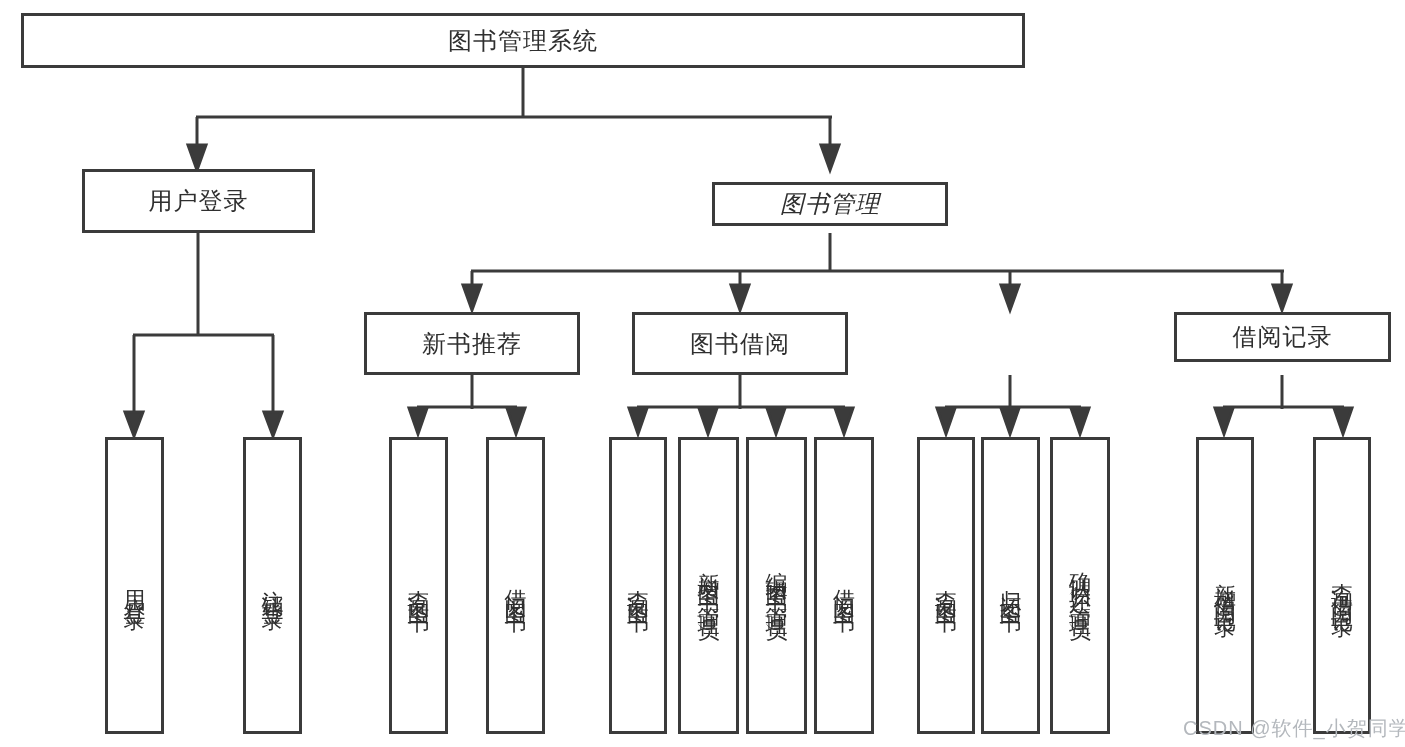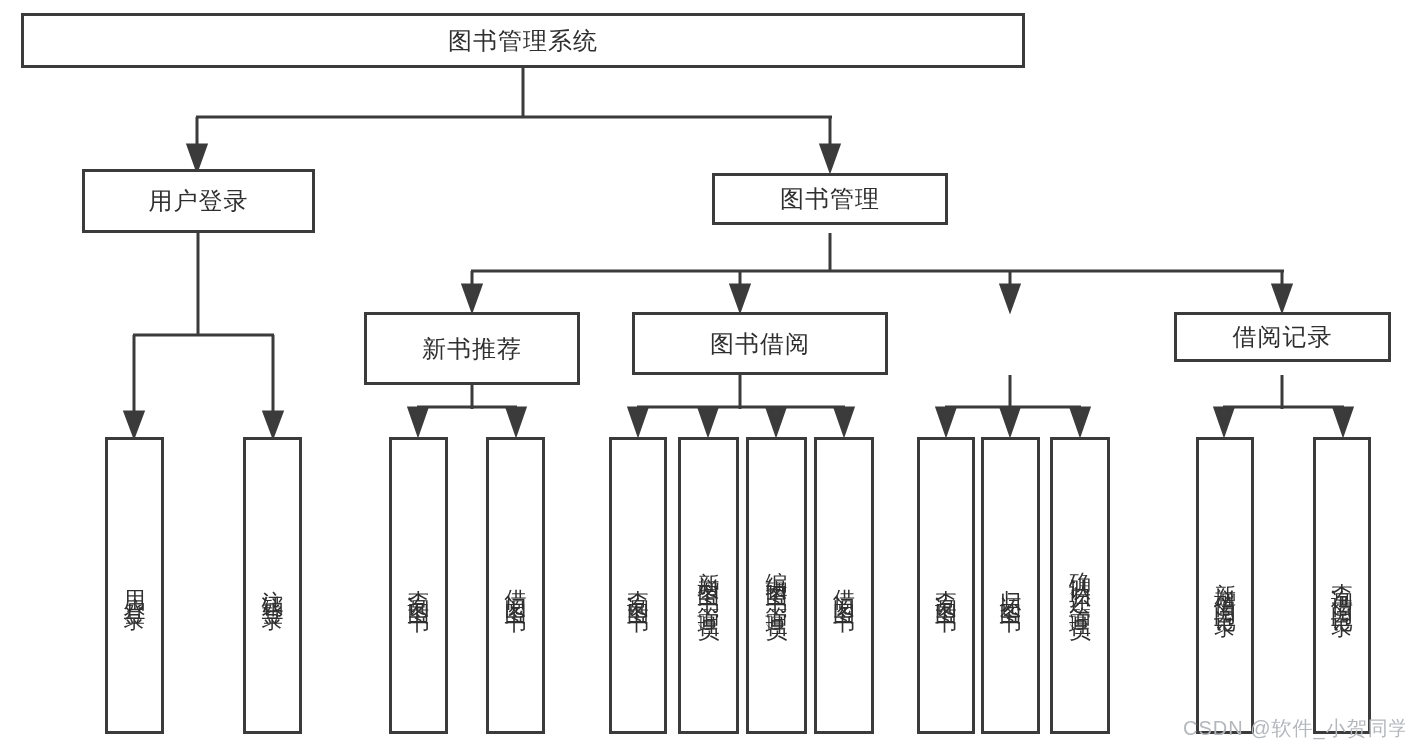--- a/index.html
+++ b/index.html
@@ -110,24 +110,24 @@
       <line x1="1282" y1="375" x2="1282" y2="409"></line>
       <line x1="1223" y1="407" x2="1344" y2="407"></line>
       <polygon points="1215,408 1233,408 1224,434"></polygon>
       <polygon points="1334,408 1352,408 1343,434"></polygon>
     </g>
   </svg>
 
   <div class="node" style="left:21px;top:13px;width:1004px;height:55px;">图书管理系统</div>
 
   <div class="node" style="left:82px;top:169px;width:233px;height:64px;">用户登录</div>
-  <div class="node" style="left:712px;top:173px;width:236px;height:52px;">图书管理</div>
+  <div class="node" style="left:712px;top:182px;width:236px;height:44px;font-style:italic;">图书管理</div>
 
-  <div class="node" style="left:364px;top:312px;width:216px;height:73px;">新书推荐</div>
-  <div class="node" style="left:632px;top:312px;width:256px;height:63px;">图书借阅</div>
+  <div class="node" style="left:364px;top:312px;width:216px;height:63px;">新书推荐</div>
+  <div class="node" style="left:632px;top:312px;width:216px;height:63px;">图书借阅</div>
   <div class="node" style="left:1174px;top:312px;width:217px;height:50px;">借阅记录</div>
 
   <div class="node leaf" style="left:105px;top:437px;width:59px;height:297px;">用户登录</div>
   <div class="node leaf" style="left:243px;top:437px;width:59px;height:297px;">注销登录</div>
 
   <div class="node leaf" style="left:389px;top:437px;width:59px;height:297px;">查询图书</div>
   <div class="node leaf" style="left:486px;top:437px;width:59px;height:297px;">借阅图书</div>
 
   <div class="node leaf" style="left:609px;top:437px;width:58px;height:297px;">查询图书</div>
   <div class="node leaf" style="left:678px;top:437px;width:61px;height:297px;">新增图书（管理员）</div>

